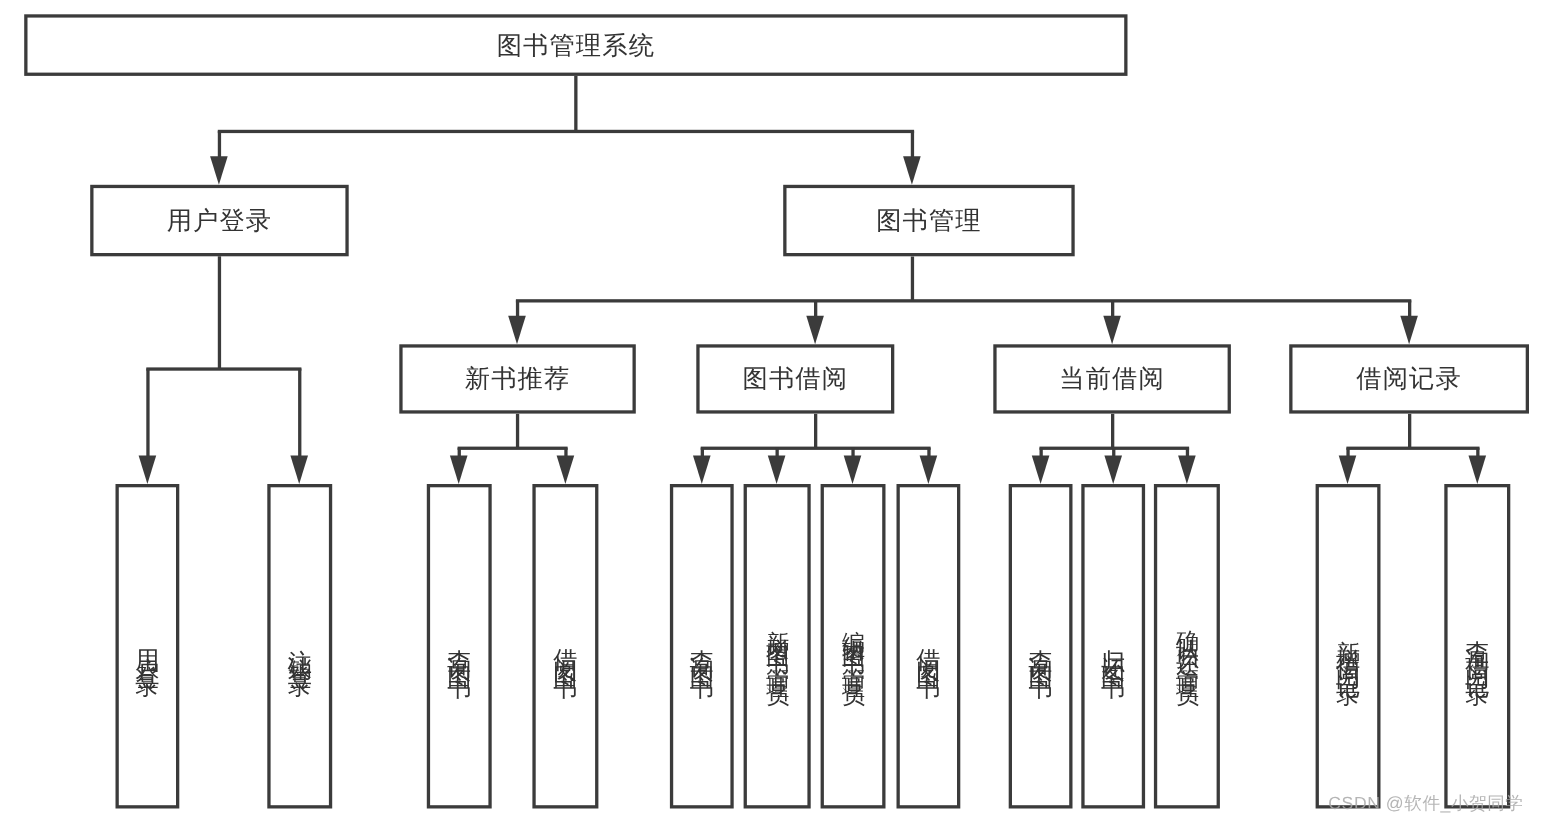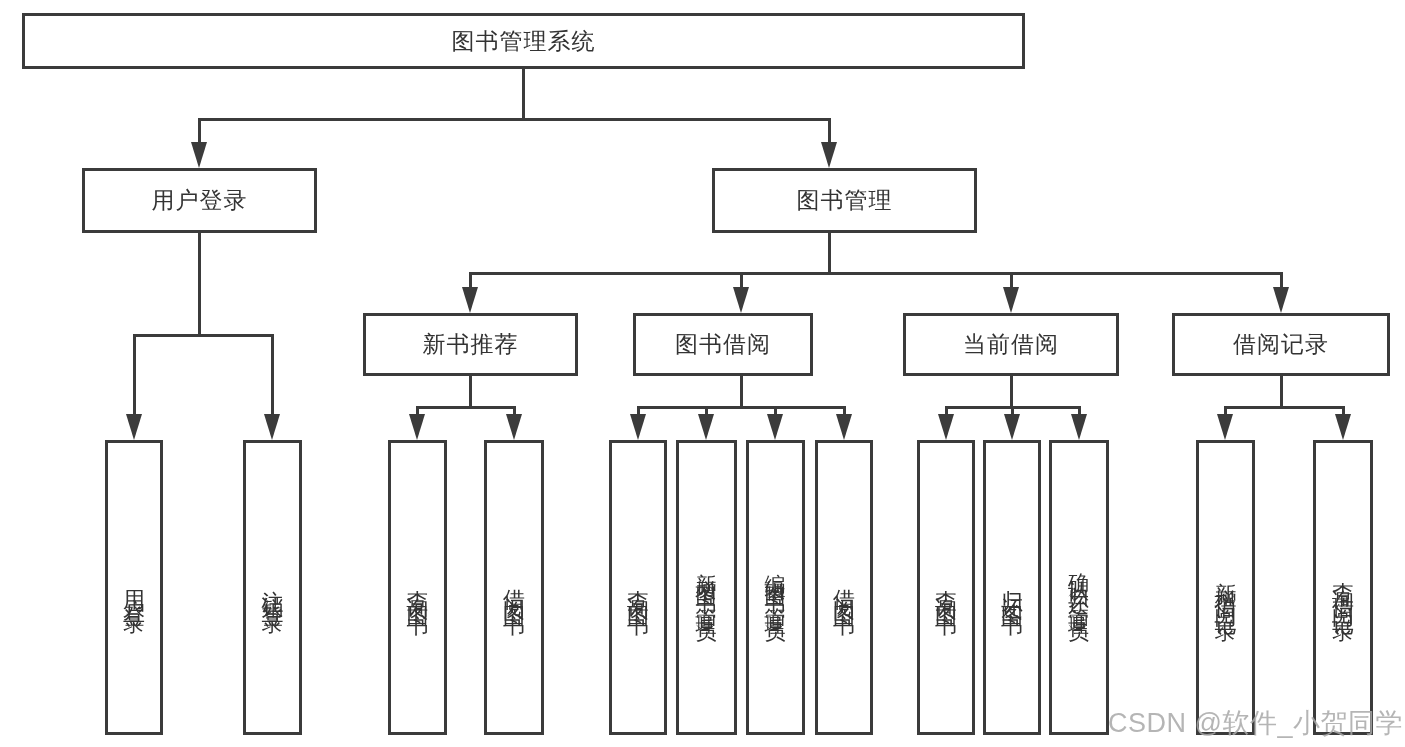--- a/index.html
+++ b/index.html
@@ -49,22 +49,22 @@
   .cline{position:absolute;background:var(--line);z-index:1;}
   .arrowhead{
     position:absolute;width:0;height:0;
     border-left:8px solid transparent;
     border-right:8px solid transparent;
     border-top:26px solid var(--line);
     z-index:1;
   }
   #watermark{
     position:absolute;
-    right:2px;bottom:6px;
-    font-size:27px;
+    right:20px;bottom:6px;
+    font-size:16px;
     color:var(--wm);
     opacity:0.85;
     z-index:3;
     letter-spacing:0.5px;
   }
 </style>
 </head>
 <body>
 
 <div id="stage">

